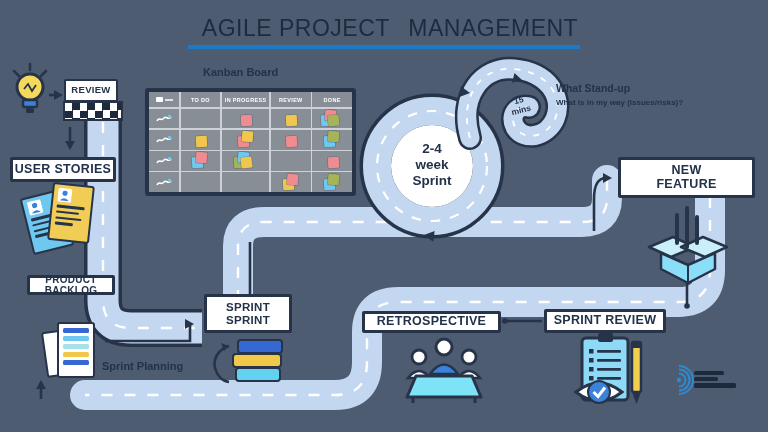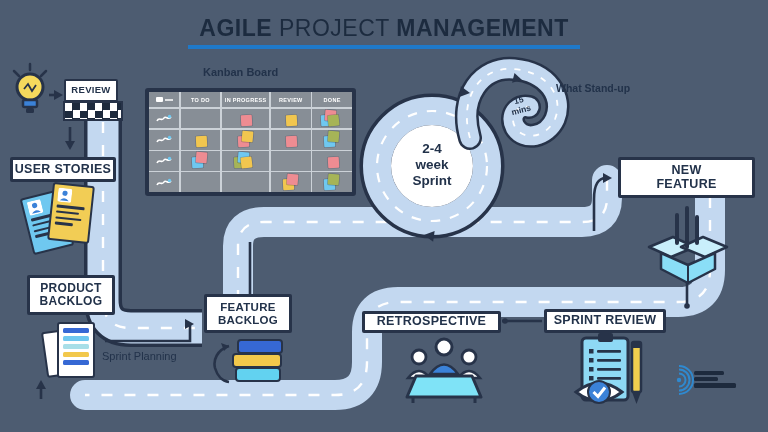--- a/index.html
+++ b/index.html
@@ -11,21 +11,21 @@
   #roads{position:absolute;left:0;top:0;}
   .rdD{stroke:var(--road-border);fill:none;}
   .rdB{stroke:var(--road-fill);fill:none;}
   .rdW{stroke:#fff;fill:none;}
   .cn{stroke:var(--road-border);stroke-width:2.6;fill:none;}
   .ar{fill:var(--road-border);stroke:none;}
   .abs{position:absolute;}
 
   .title{position:absolute;left:0;top:15px;width:100%;text-align:center;
     font-size:23px;letter-spacing:.5px;color:#1c2b3f;}
-  .title .b{font-weight:bold;}
+  .title .b{font-weight:normal;margin-left:12px;}
   .underline{width:392px;height:4px;background:var(--underline);margin:3px auto 0;}
 
   .node{position:absolute;background:var(--box-bg,#fff);border:3px solid var(--road-border);
     border-radius:2px;display:flex;align-items:center;justify-content:center;text-align:center;
     font-weight:bold;color:var(--text-dark);letter-spacing:.3px;line-height:1.1;z-index:6;}
 
   .flag{position:absolute;left:63px;top:101px;width:60px;height:20px;z-index:5;
     border:2.5px solid var(--road-border);
     background:repeating-conic-gradient(var(--checker-dark) 0 25%, #fff 0 50%);
     background-size:15px 15px;}
@@ -43,21 +43,21 @@
 
   .circle-text{position:absolute;left:394px;top:141px;width:76px;text-align:center;z-index:6;
     font-weight:bold;font-size:13.5px;line-height:16px;}
   .spiral-label{position:absolute;left:506px;top:96px;width:28px;text-align:center;z-index:6;
     font-weight:bold;font-size:8.5px;line-height:9.5px;transform:rotate(-14deg);}
 
   .standup{position:absolute;left:556px;top:82px;width:180px;z-index:6;}
   .standup .st{font-size:10.5px;font-weight:bold;margin-bottom:3px;}
   .standup .sq{font-size:8px;font-weight:bold;line-height:11.3px;}
 
-  .sp-label{position:absolute;left:102px;top:350px;font-size:11px;font-weight:normal;z-index:6;}
+  .sp-label{position:absolute;left:102px;top:360px;font-size:11px;font-weight:bold;z-index:6;}
 
   
   .cards{position:absolute;left:26px;top:184px;width:80px;height:80px;z-index:6;}
   .card{position:absolute;width:42px;height:58px;border:2.5px solid var(--road-border);
     border-radius:3px;padding:3px 4px;}
   .card.blue{left:0;top:9px;background:#6fc8f0;transform:rotate(-14deg);}
   .card.yel{left:24px;top:0;background:#f2cd55;transform:rotate(6deg);}
   .cl{height:2.5px;background:var(--road-border);margin-top:3.2px;border-radius:1px;}
 
   
@@ -164,38 +164,38 @@
         <circle cx="7" cy="5" r="2.6" fill="#3b82d8"></circle>
         <path d="M2.5 12.5 Q7 7.5 11.5 12.5 Z" fill="#3b82d8"></path>
       </svg>
       <div class="cl" style="width:28px"></div>
         <div class="cl" style="width:23px"></div>
       <div class="cl" style="width:26px"></div>
         <div class="cl" style="width:18px"></div>
     </div>
   </div>
 
-  <div class="node" style="left:27px;top:275px;width:88px;height:40px;font-size:12px">
+  <div class="node" style="left:27px;top:275px;width:88px;height:20px;font-size:10px">
     <span style="width:70px">PRODUCT BACKLOG</span>
   </div>
 
   <div class="docs">
     <div class="docback"></div>
     <div class="docfront">
       <div class="dbar" style="background:#3668d4"></div>
       <div class="dbar" style="background:#6fc8f0"></div>
       <div class="dbar" style="background:#a8dfe8"></div>
       <div class="dbar" style="background:#f2c84b"></div>
       <div class="dbar" style="background:#3668d4"></div>
     </div>
   </div>
   <div class="sp-label">Sprint Planning</div>
 
   <div class="node" style="left:204px;top:294px;width:88px;height:39px;font-size:11.5px">
-    <span style="width:70px">FEATURE BACKLOG</span>
+    <span style="width:70px">SPRINT SPRINT</span>
   </div>
 
   <div class="stack">
     <svg class="abs" style="left:0;top:4px" width="22" height="44" viewBox="0 0 22 44">
       <path d="M17 4 C5 8 1 18 3 26 C5 33 10 39 17 40" stroke="#273349" stroke-width="2.6" fill="none"></path>
       <path d="M17 4 L9 1 L12 9 Z" fill="#273349"></path>
     </svg>
     <div class="abs" style="left:20px;top:2px">
       <div class="sb" style="background:#3668d4;margin-left:5px"></div>
       <div class="sb" style="background:#f2c84b;width:50px"></div>
@@ -290,20 +290,21 @@
 
   <div class="circle-text">
     <div>2-4</div>
     <div>week</div>
     <div>Sprint</div>
   </div>
   <div class="spiral-label">15 mins</div>
 
   <div class="standup">
     <div class="st">What Stand-up</div>
+    <div class="sq">What is in my way (issues/risks)?</div>
   </div>
 
   <div class="node" style="left:618px;top:157px;width:137px;height:41px;font-size:12.5px">
     <span style="width:80px">NEW FEATURE</span>
   </div>
 
   <svg class="abs icon" style="left:645px;top:203px" width="85" height="88" viewBox="0 0 85 88">
     <polygon points="4,44 28,34 50,44 26,54" fill="#c9effb" stroke="#273349" stroke-width="2.5" stroke-linejoin="round"></polygon>
     <polygon points="36,44 58,34 82,44 60,54" fill="#c9effb" stroke="#273349" stroke-width="2.5" stroke-linejoin="round"></polygon>
     <path d="M32 12 L32 40 M42 5 L42 44 M52 14 L52 40" stroke="#273349" stroke-width="4" stroke-linecap="round"></path>

